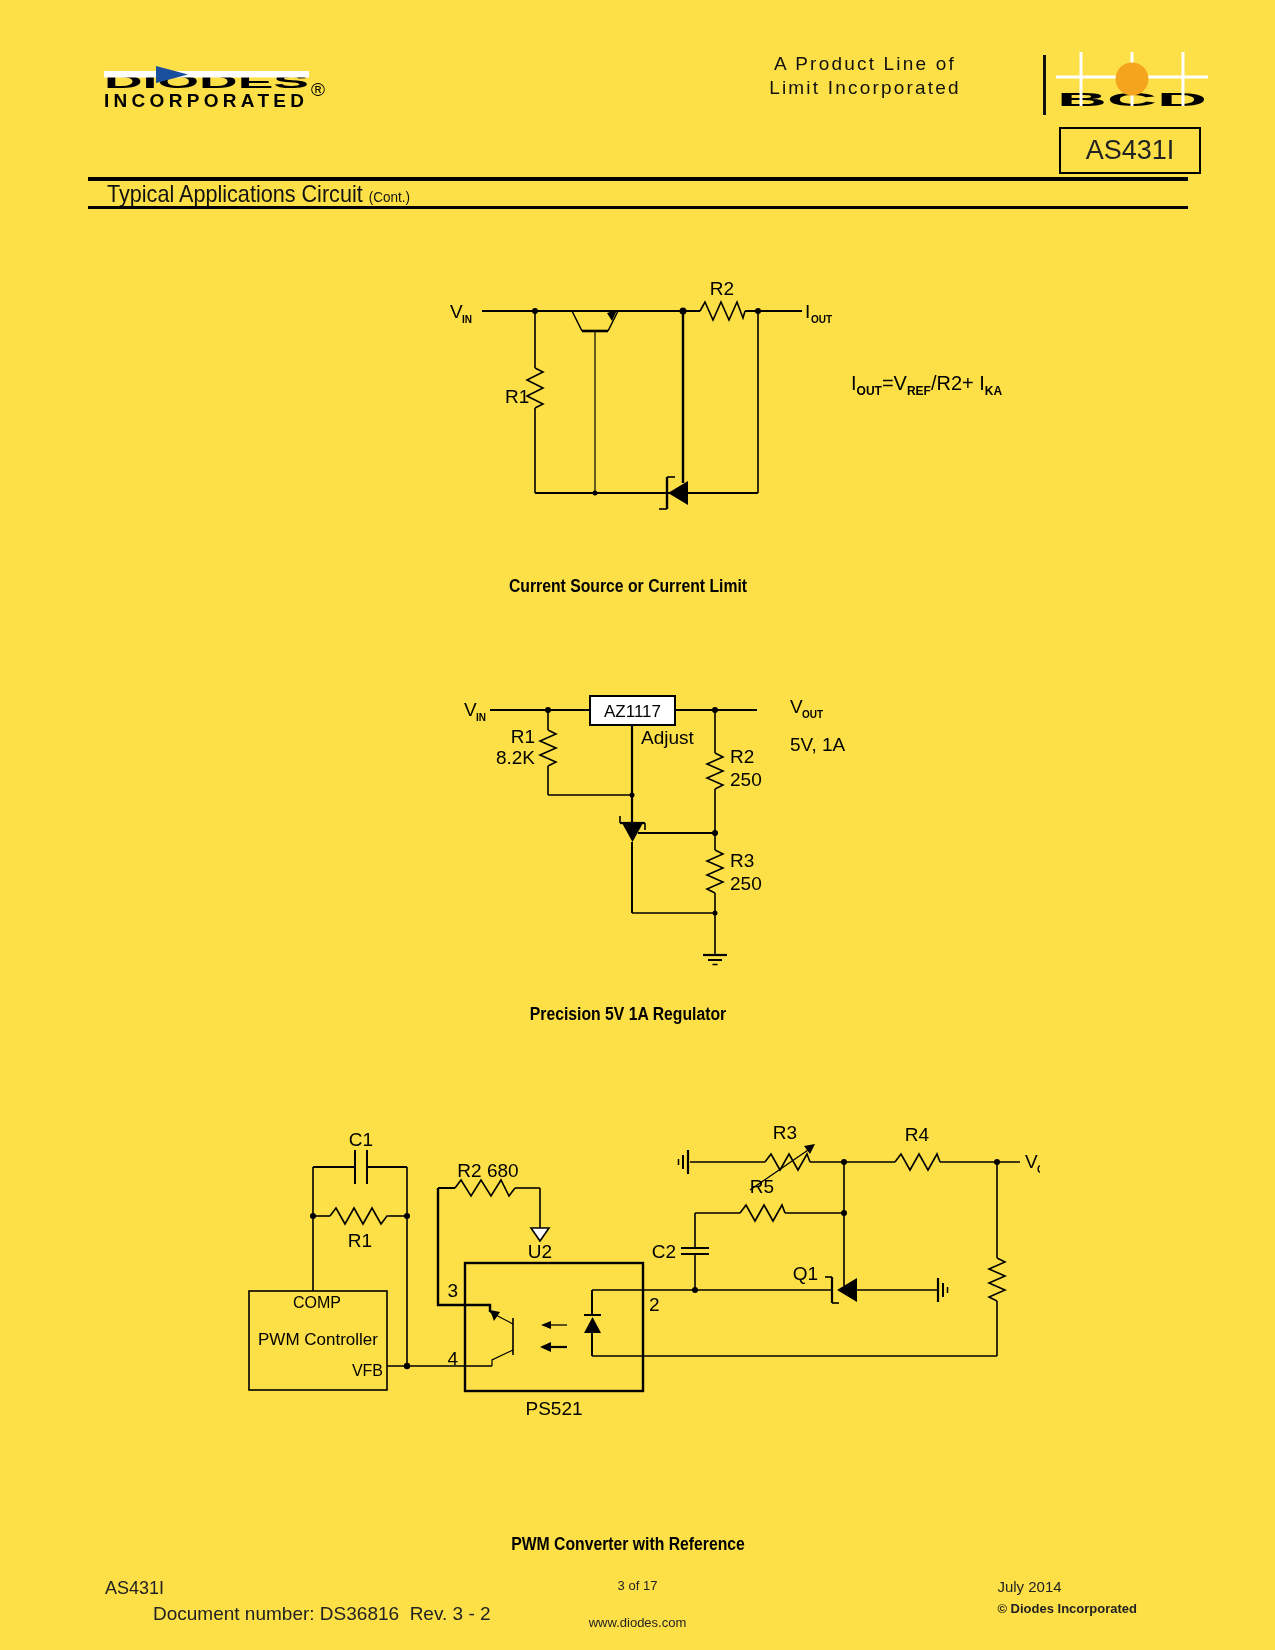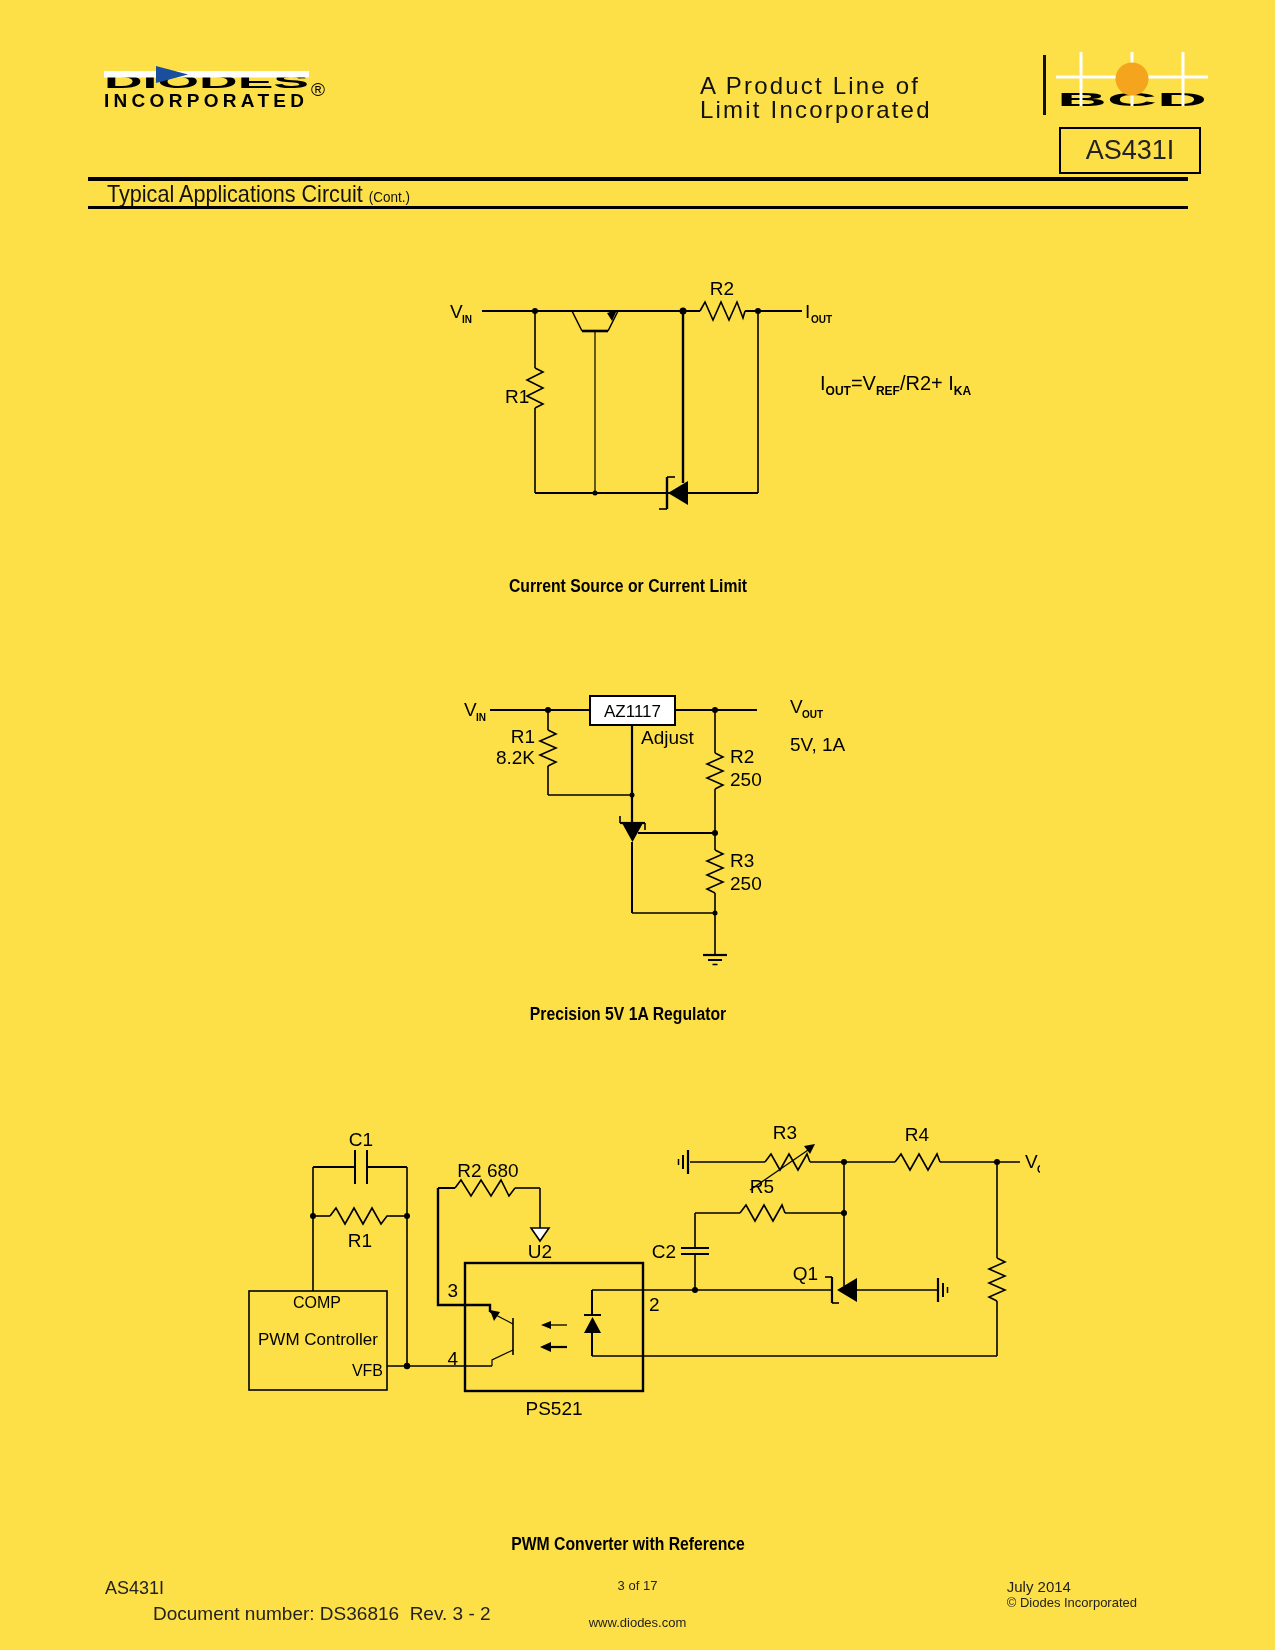--- a/index.html
+++ b/index.html
@@ -1,50 +1,50 @@
 <!DOCTYPE html>
 <html><head>
 <meta charset="utf-8">
 <style>
   html,body{margin:0;padding:0;background:#e8e8e8;}
   .page{position:relative;width:1275px;height:1650px;background:#fde047;margin:0 auto;
         font-family:"Liberation Sans",sans-serif;color:#000;overflow:hidden;}
   .abs{position:absolute;}
   
-  .prodline{position:absolute;left:700px;top:52px;width:330px;text-align:left;
-            font-size:24px;letter-spacing:2.2px;line-height:24px;color:#111;margin-top:22px;}
+  .prodline{position:absolute;left:700px;top:52px;width:330px;text-align:center;
+            font-size:19px;letter-spacing:2.2px;line-height:24px;color:#111;}
   .hdr-sep{position:absolute;left:1043px;top:55px;width:3px;height:60px;background:#111;}
   .part-box{position:absolute;left:1059px;top:127px;width:138px;height:43px;border:2px solid #000;
             display:flex;align-items:center;justify-content:center;font-size:27px;color:#222;}
   
   .rule-top{position:absolute;left:88px;top:177px;width:1100px;height:4px;background:#000;}
   .rule-bot{position:absolute;left:88px;top:206px;width:1100px;height:3px;background:#000;}
   .sec-title{position:absolute;left:107px;top:180px;font-size:24px;color:#111;
              transform:scaleX(0.9);transform-origin:left center;white-space:nowrap;}
   .sec-title .cont{font-size:15px;}
   
   .caption{position:absolute;left:0;width:1256px;text-align:center;font-weight:bold;
            font-size:17.5px;transform:scaleX(0.9);transform-origin:center;}
   
-  .formula{position:absolute;left:820px;top:372px;font-size:20px;white-space:nowrap;text-align:right;}
+  .formula{position:absolute;left:851px;top:372px;font-size:20px;white-space:nowrap;text-align:right;}
   .formula sub{font-size:12px;font-weight:bold;}
   
   svg text{font-family:"Liberation Sans",sans-serif;font-size:19px;fill:#000;}
   svg text.sub{font-size:10px;font-weight:bold;}
   svg text.sm{font-size:16px;}
   svg text.box{font-size:17px;}
   
   .footer-left{position:absolute;left:105px;top:1578px;color:#222;}
   .footer-left .part{font-size:18px;}
   .footer-left .doc{font-size:19px;margin-top:4px;white-space:pre;margin-left:48px;}
   .footer-center{position:absolute;left:0;top:1578px;width:1275px;text-align:center;font-size:13px;color:#222;}
   .footer-center .site{margin-top:22px;}
   .footer-right{position:absolute;right:138px;top:1578px;text-align:left;color:#222;}
   .footer-right .date{font-size:15px;}
-  .footer-right .copy{font-size:13px;margin-top:0;}
+  .footer-right .copy{font-size:13px;margin-top:6px;font-weight:bold;}
 </style>
 </head>
 <body>
 
 <div class="page">
 
   <svg class="abs" style="left:104px;top:46px;" width="230" height="66" viewBox="0 0 230 66">
     <text x="0" y="42" font-size="44" font-weight="bold" fill="#1A4F9E" textLength="205" lengthAdjust="spacingAndGlyphs">DIODES</text>
     <rect x="0" y="25" width="205" height="6.5" fill="#ffffff"></rect>
     <polygon points="52,20 52,37 84,28.5" fill="#1A4F9E"></polygon>

